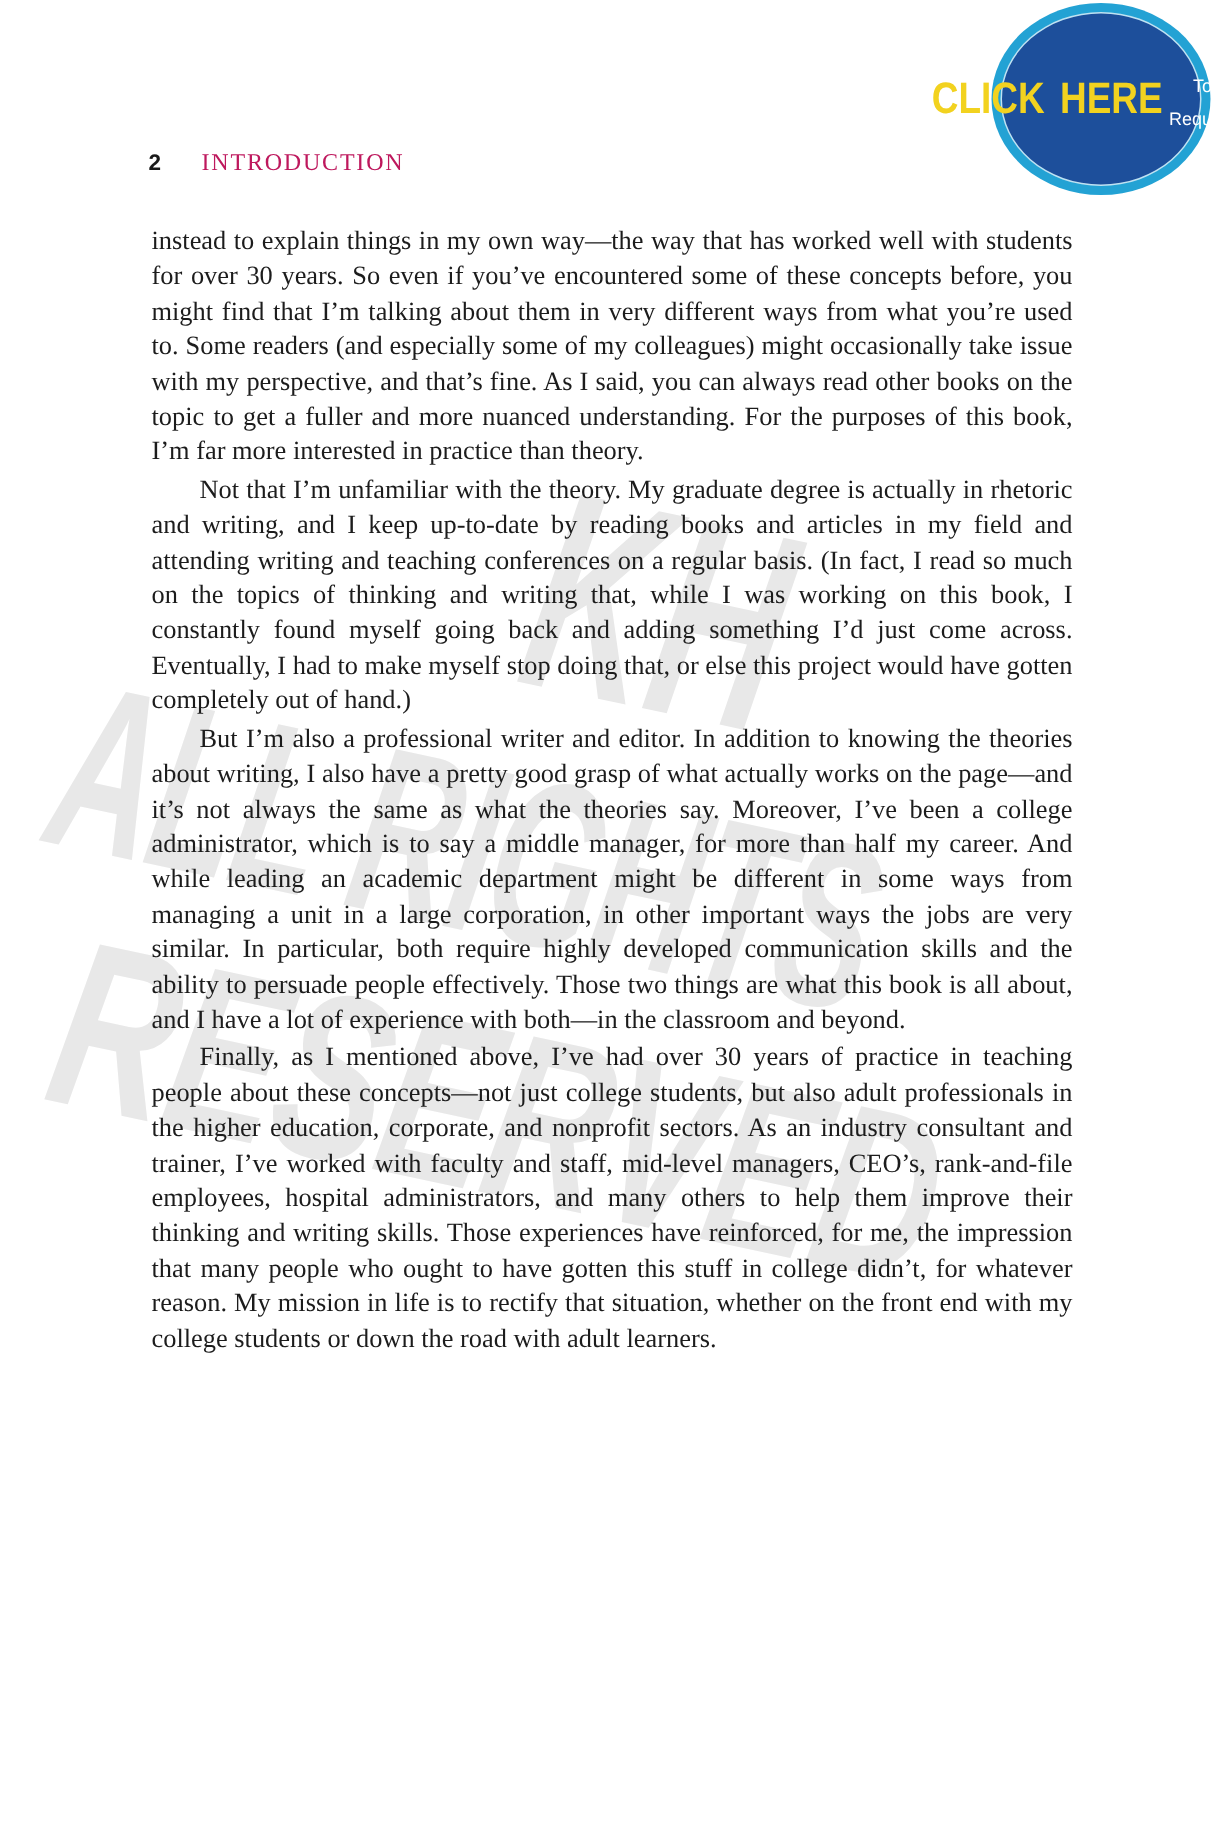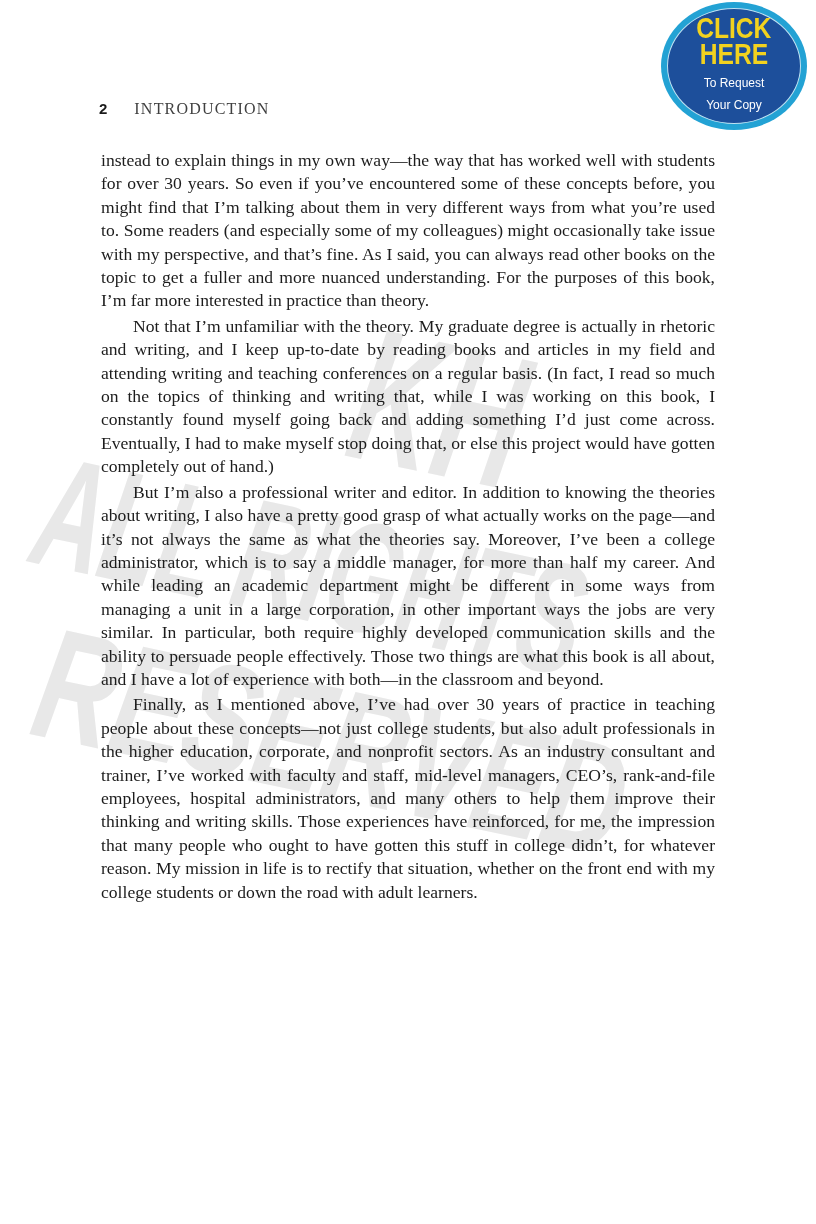--- a/index.html
+++ b/index.html
@@ -45,21 +45,21 @@
     position:absolute; left:99px; top:100px; z-index:1;
     display:flex; align-items:baseline;
   }
   .folio {
     font-family:"Liberation Sans", sans-serif;
     font-weight:bold; font-size:15px; color:#1a1a1a;
   }
   .running-title {
     margin-left:27px;
     font-family:"Liberation Serif", serif;
-    font-size:16px; letter-spacing:1.2px; color:#404040;
+    font-size:16px; letter-spacing:1.2px; color:#be185d;
   }
 
   
   .content {
     position:absolute; left:99px; top:147px; width:618px; z-index:1;
   }
   .content p {
     margin:2px;
     font-size:17.6px;
     line-height:23.4px;
@@ -75,21 +75,21 @@
     border-radius:50%;
     background:#23a2d4;            
     z-index:2;
     cursor:pointer;
   }
   .badge-inner {
     position:absolute; left:6px; top:6px; right:6px; bottom:6px;
     border-radius:50%;
     background:#1d4f9b;            
     border:1.5px solid #bfe2f2;
-    display:flex; flex-direction:column; align-items:center; justify-content:center;
+    display:flex; flex-direction:row; align-items:center; justify-content:center;
     text-align:center;
   }
   .badge-click, .badge-here {
     font-family:"Liberation Sans", sans-serif;
     font-weight:bold;
     font-size:28px;
     line-height:26px;
     color:#f2d21f;
     letter-spacing:0px;
     display:inline-block;

